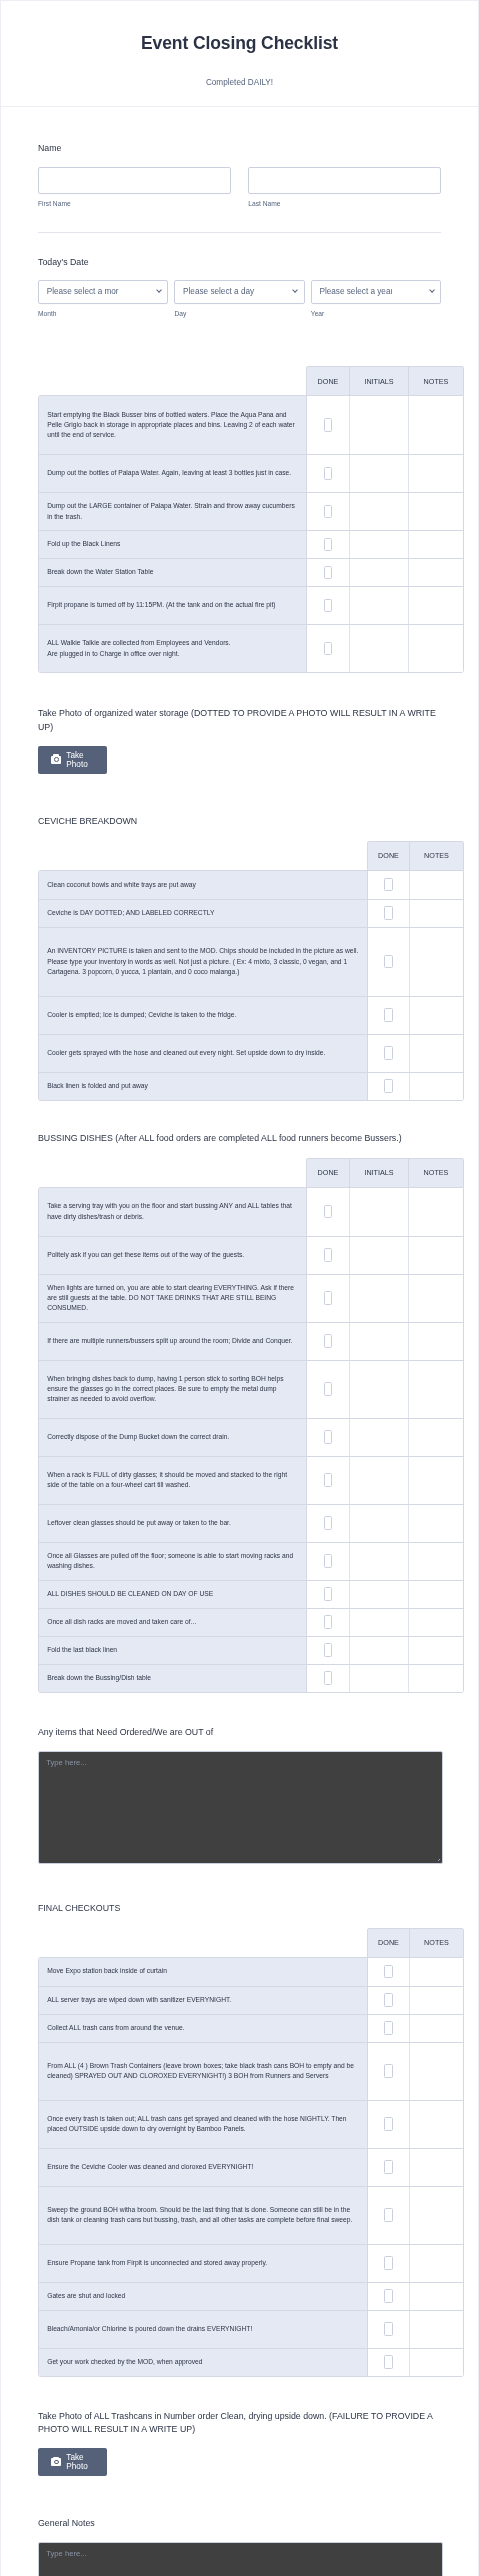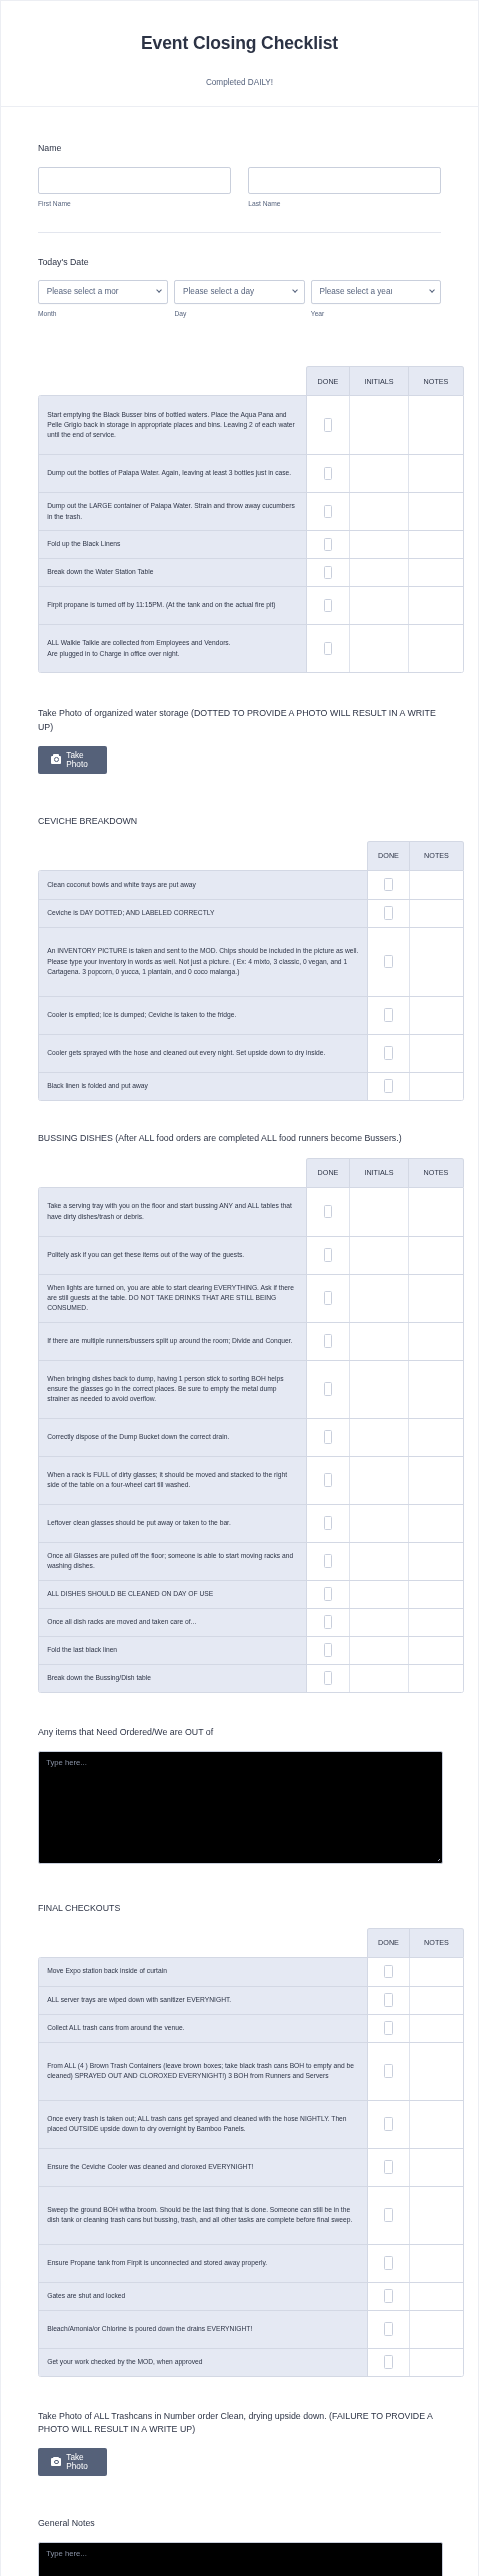--- a/index.html
+++ b/index.html
@@ -206,21 +206,21 @@
   }
 
   
   .ta-block { padding-top: 34px; }
   .textarea {
     margin-top: 11.3px;
     width: 405px;
     height: 113px;
     border: 0.5px solid #c9cfdc;
     border-radius: 2.1px;
-    background: #000000;
+    background: #404040;
     padding: 6.2px 7.2px;
     position: relative;
   }
   .textarea .tph { font-size: 7.7px; color: #8a93a6; }
   .grip {
     position: absolute;
     right: 2.1px; bottom: 2.1px;
     width: 4.1px; height: 4.1px;
     background: linear-gradient(135deg, transparent 45%, #9aa3b5 45%, #9aa3b5 55%, transparent 55%, transparent 75%, #9aa3b5 75%, #9aa3b5 85%, transparent 85%);
   }

